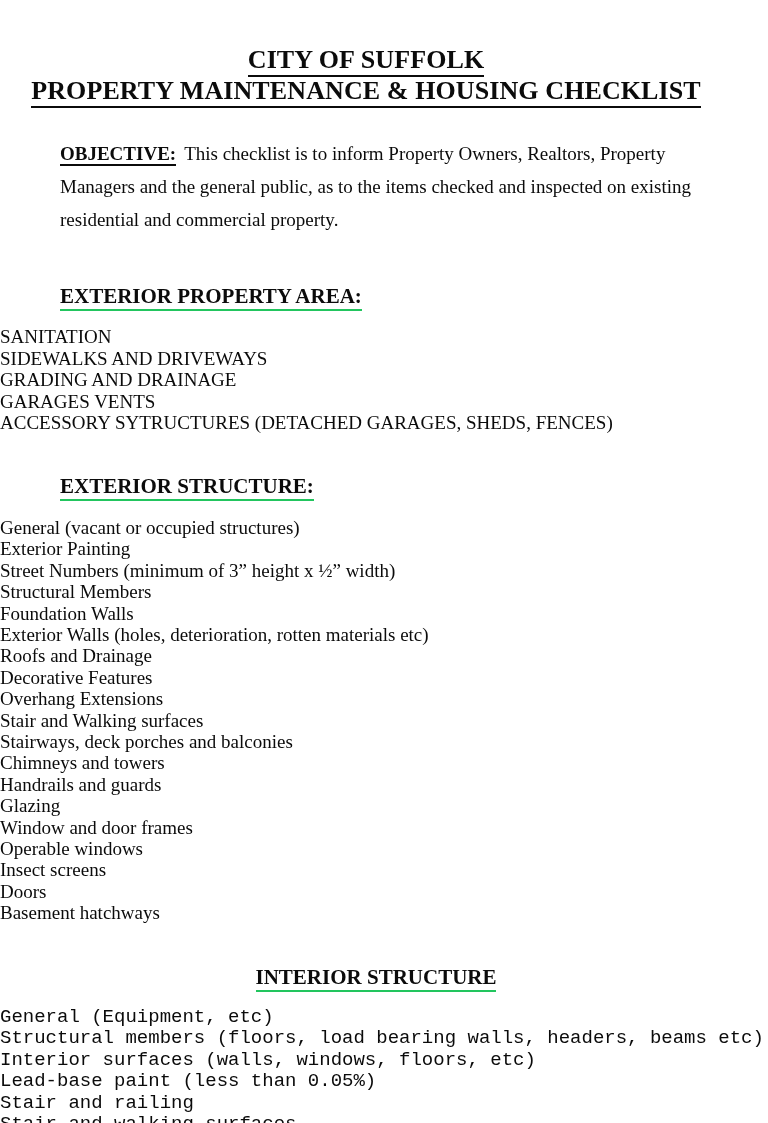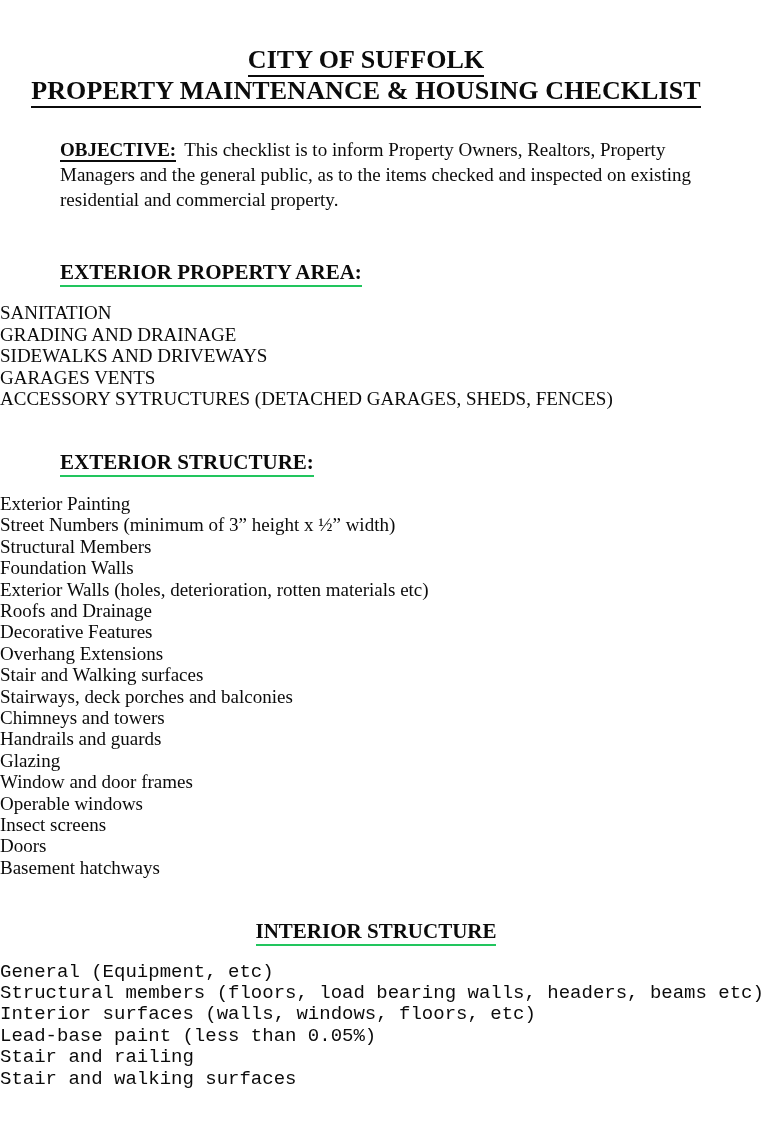--- a/index.html
+++ b/index.html
@@ -45,21 +45,21 @@
 
   
   .block {
     padding-left: 60px;
     padding-right: 40px;
   }
 
   .objective {
     margin-top: 31px;
     font-size: 19px;
-    line-height: 25px;
+    line-height: 33px;
   }
   .objective .lead {
     font-weight: bold;
     border-bottom: 2px solid #0b0b0b;
   }
   .objective .lead-gap {
     display: inline-block;
     width: 8px;
   }
 
@@ -118,32 +118,33 @@
   <section class="block objective">
     <span class="lead">OBJECTIVE:</span><span class="lead-gap"></span><span>This checklist is to inform Property Owners, Realtors, Property Managers and the general public, as to the items checked and inspected on existing residential and commercial property.</span>
   </section>
 
   <section>
     <h2 class="block section-heading heading-exterior-area">
       <span>EXTERIOR PROPERTY AREA:</span>
     </h2>
     <ul class="block item-list area-items">
       <li>SANITATION</li>
+      <li>SIDEWALKS AND DRIVEWAYS</li>
       <li>GRADING AND DRAINAGE</li>
-      <li>SIDEWALKS AND DRIVEWAYS</li>
       <li>GARAGES VENTS</li>
       <li>ACCESSORY SYTRUCTURES (DETACHED GARAGES, SHEDS, FENCES)</li>
     </ul>
   </section>
 
   <section>
     <h2 class="block section-heading heading-exterior-structure">
       <span>EXTERIOR STRUCTURE:</span>
     </h2>
     <ul class="block item-list structure-items">
+      <li>General (vacant or occupied structures)</li>
       <li>Exterior Painting</li>
       <li>Street Numbers (minimum of 3” height x ½” width)</li>
       <li>Structural Members</li>
       <li>Foundation Walls</li>
       <li>Exterior Walls (holes, deterioration, rotten materials etc)</li>
       <li>Roofs and Drainage</li>
       <li>Decorative Features</li>
       <li>Overhang Extensions</li>
       <li>Stair and Walking surfaces</li>
       <li>Stairways, deck porches and balconies</li>

